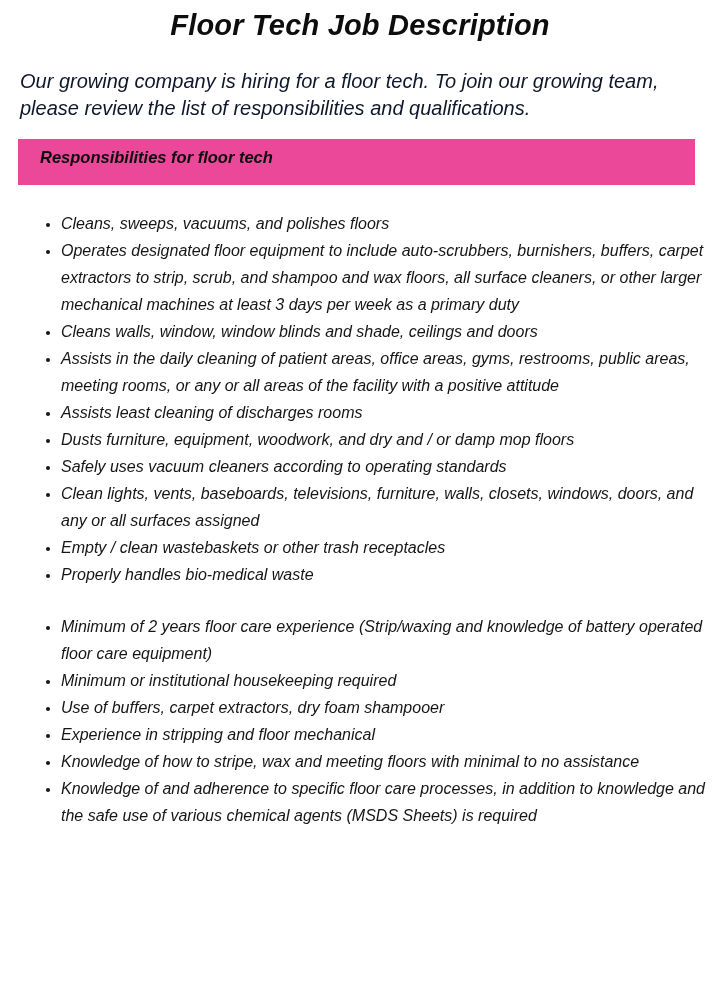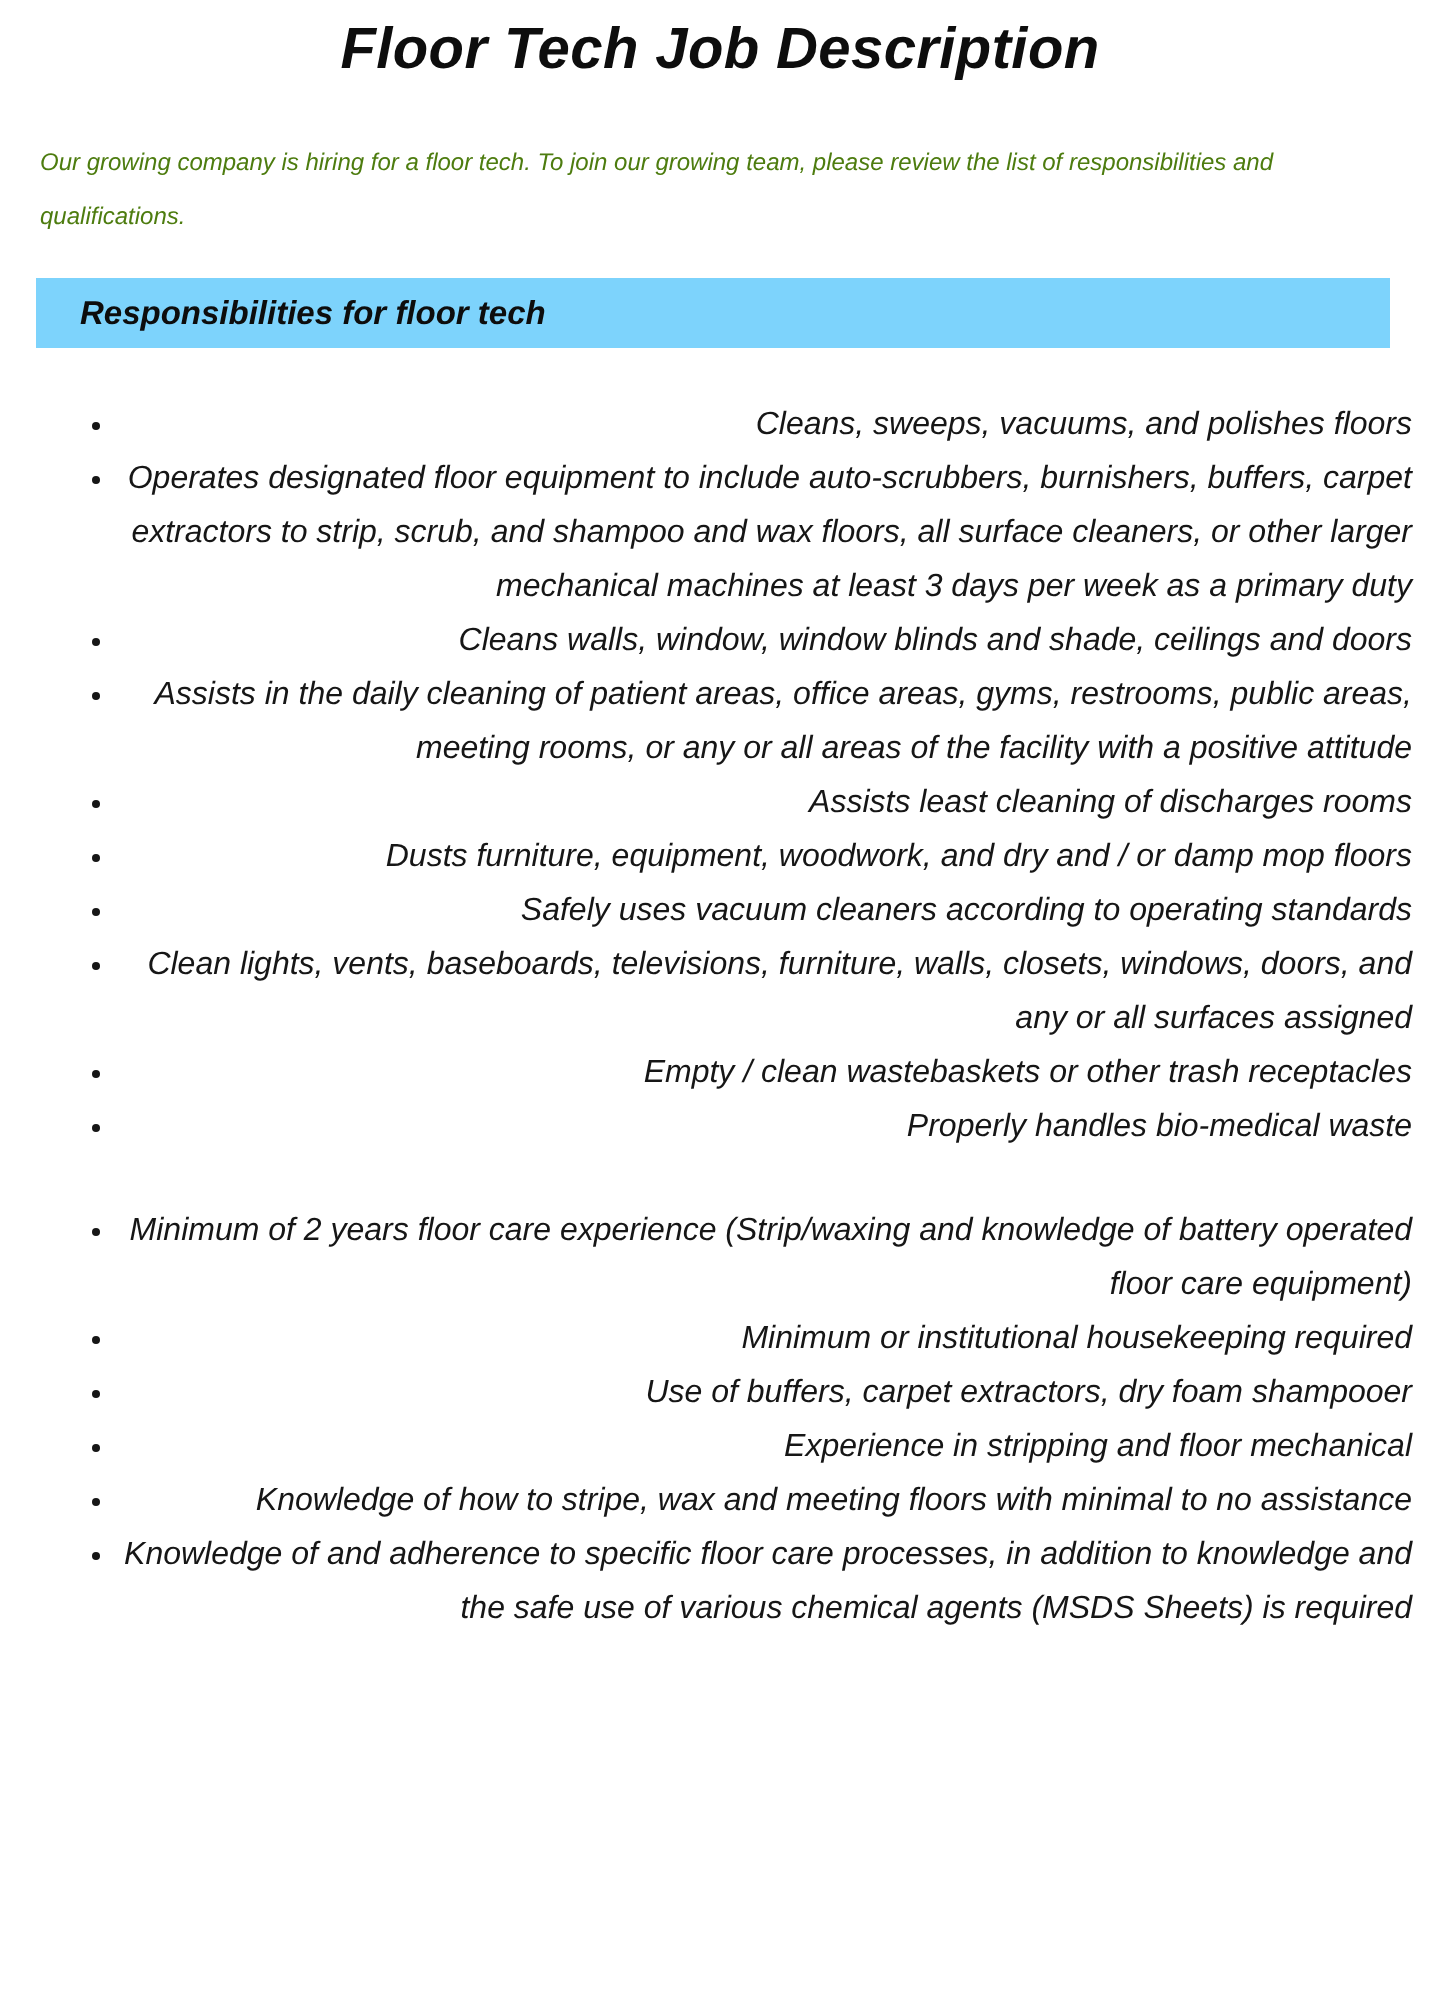--- a/index.html
+++ b/index.html
@@ -23,39 +23,38 @@
   .doc-title {
     font-size: 29px;
     line-height: 36px;
     font-weight: 700;
     text-align: center;
     margin: 7px 0 0 0;
     color: #0d0d0d;
     letter-spacing: 0.2px;
   }
   .intro {
-    font-size: 12px;
+    font-size: 20px;
     line-height: 27px;
     margin: 25px 22px 0 20px;
-    color: #4d7c0f;
+    color: #0f172a;
   }
   .section-bar {
     margin: 17px 25px 0 18px;
-    padding: 9px 0 7px 22px;
-    background: #7dd3fc;
+    padding: 9px 0 18px 22px;
+    background: #ec4899;
     font-size: 16.5px;
     line-height: 19px;
     font-weight: 700;
     color: #0d0d0d;
   }
   ul.item-list {
     margin: 25px 0 20px 0;
     padding: 0 14px 0 61px;
     list-style: disc;
-    text-align: right;
   }
   ul.item-list li {
     font-size: 16px;
     line-height: 27px;
     color: #161616;
     padding-left: 0px;
   }
   ul.item-list li::marker {
     color: #161616;
     font-size: 14px;

